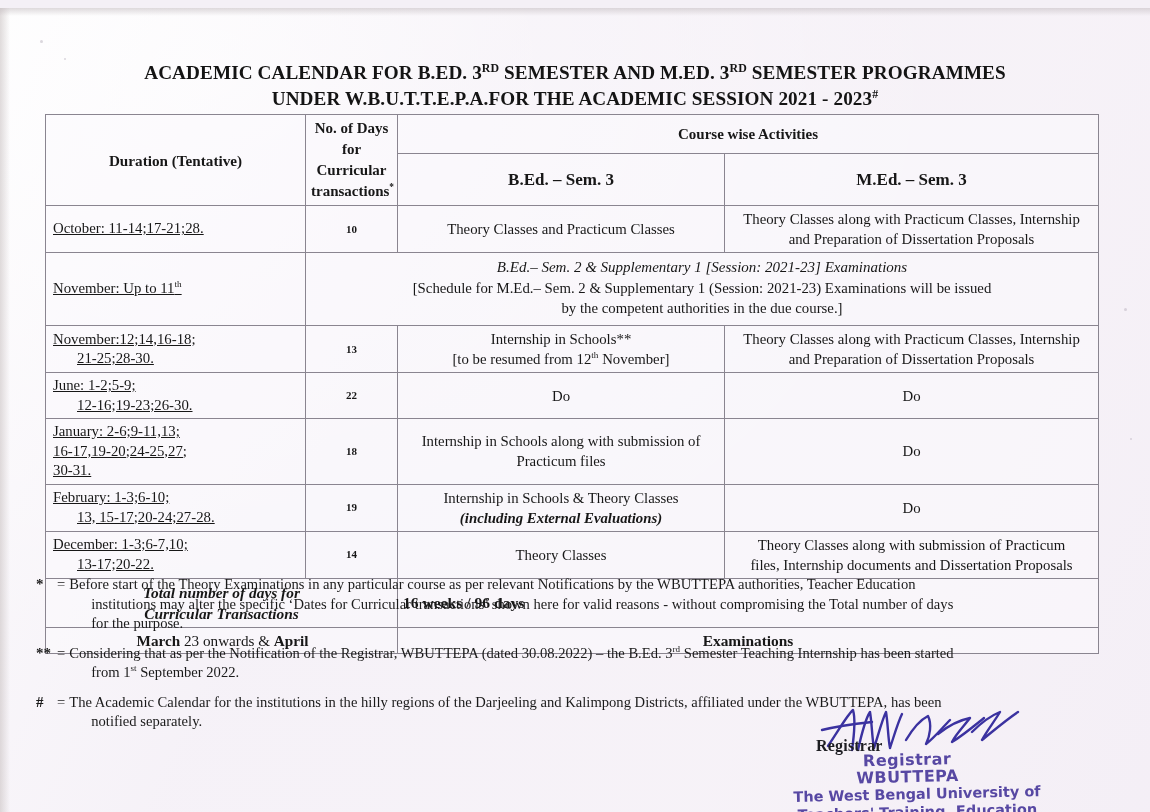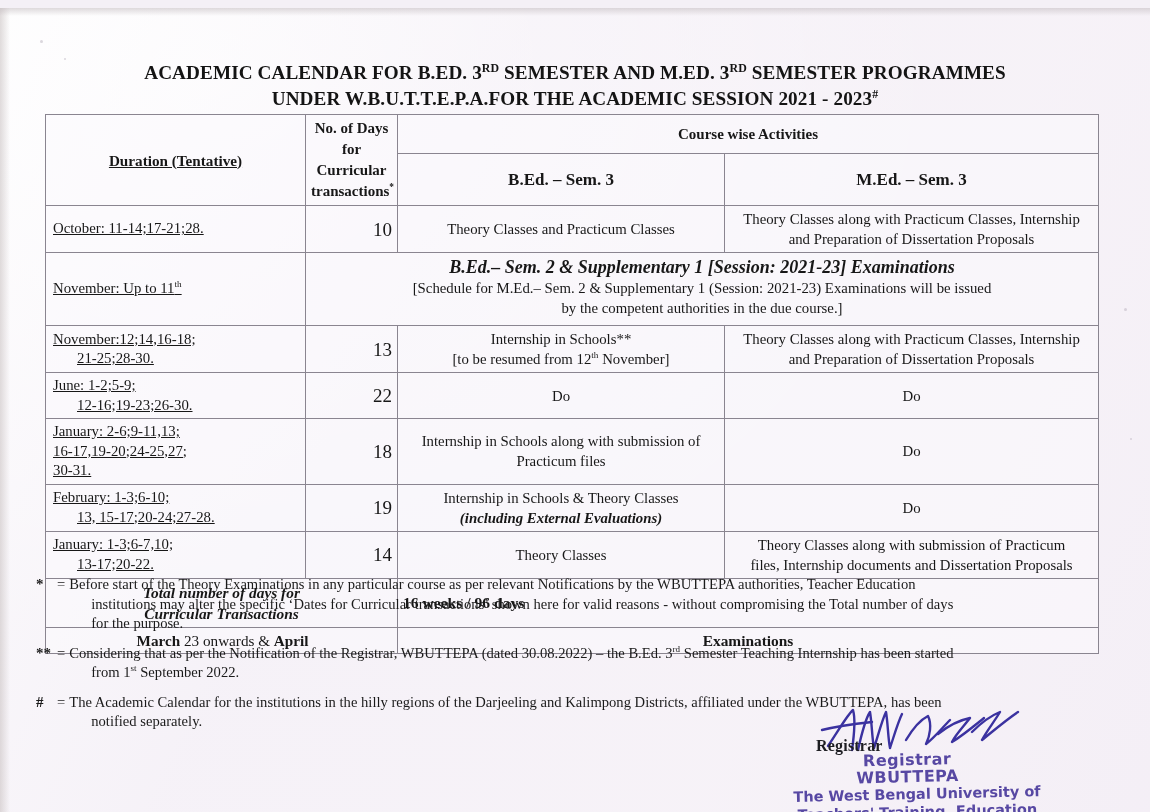--- a/index.html
+++ b/index.html
@@ -83,39 +83,39 @@
   .col-dur { width: 260px; }
   .col-days { width: 92px; }
   .col-bed  { width: 327px; }
   .col-med  { width: 374px; }
 
   th.hdr {
     font-weight: bold;
     text-align: center;
     font-size: 15px;
   }
-  th.hdr-dur { font-size: 15.2px; text-decoration: underline; }
+  th.hdr-dur { font-size: 15.2px; }
   th.hdr-days { font-size: 15px; line-height: 21px; }
   th.hdr-course { font-size: 15px; padding: 2px; }
   th.hdr-sem { font-size: 17px; font-weight: bold; padding: 6px 4px; }
 
   td.dur  { text-align: left; padding-left: 7px; font-size: 14.8px; line-height: 19.5px; text-decoration: underline; }
   td.dur .ind { display: block; padding-left: 24px; }
-  td.days { text-align: right; font-weight: normal; font-size: 19px; }
+  td.days { text-align: center; font-weight: bold; font-size: 11px; }
   td.act  { text-align: center; font-size: 14.8px; line-height: 20px; }
   td.med  { text-align: center; font-size: 14.8px; line-height: 20px; }
 
   td.exam-span {
     text-align: center;
     padding: 4px 8px 7px;
   }
   .exam-l1 {
-    font-weight: bold;
+    font-weight: normal;
     font-style: italic;
-    font-size: 18px;
+    font-size: 15px;
     line-height: 21px;
   }
   .exam-l2, .exam-l3 {
     font-size: 14.8px;
     line-height: 20px;
   }
   td.total-label {
     text-align: center;
     font-weight: bold;
     font-size: 15.4px;
@@ -333,21 +333,21 @@
         <td class="days">19</td>
         <td class="act">
           <span>Internship in Schools &amp; Theory Classes</span><br>
           <span class="ital-bold">(including External Evaluations)</span>
         </td>
         <td class="med">Do</td>
       </tr>
 
       <tr>
         <td class="dur">
-          <span>January: 1-3;6-7,10;</span>
+          <span>December: 1-3;6-7,10;</span>
           <span class="ind">13-17;20-22.</span>
         </td>
         <td class="days">14</td>
         <td class="act">Theory Classes</td>
         <td class="med">
           <span>Theory Classes along with submission of Practicum</span><br>
           <span>files, Internship documents and Dissertation Proposals</span>
         </td>
       </tr>
 

